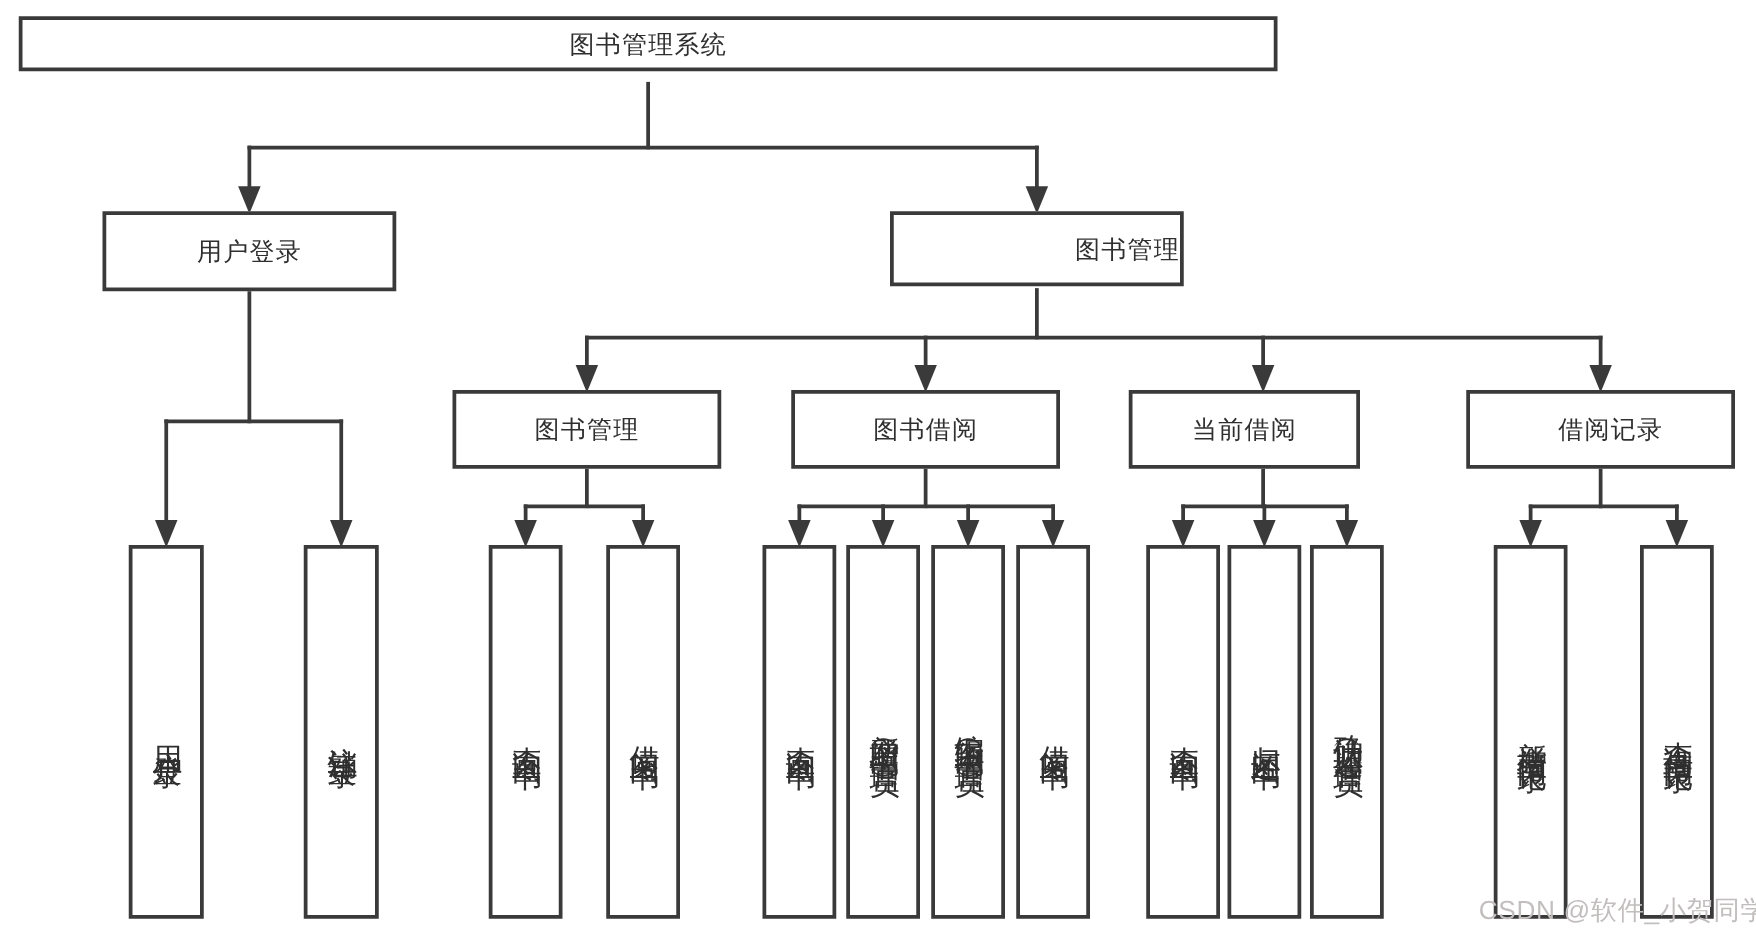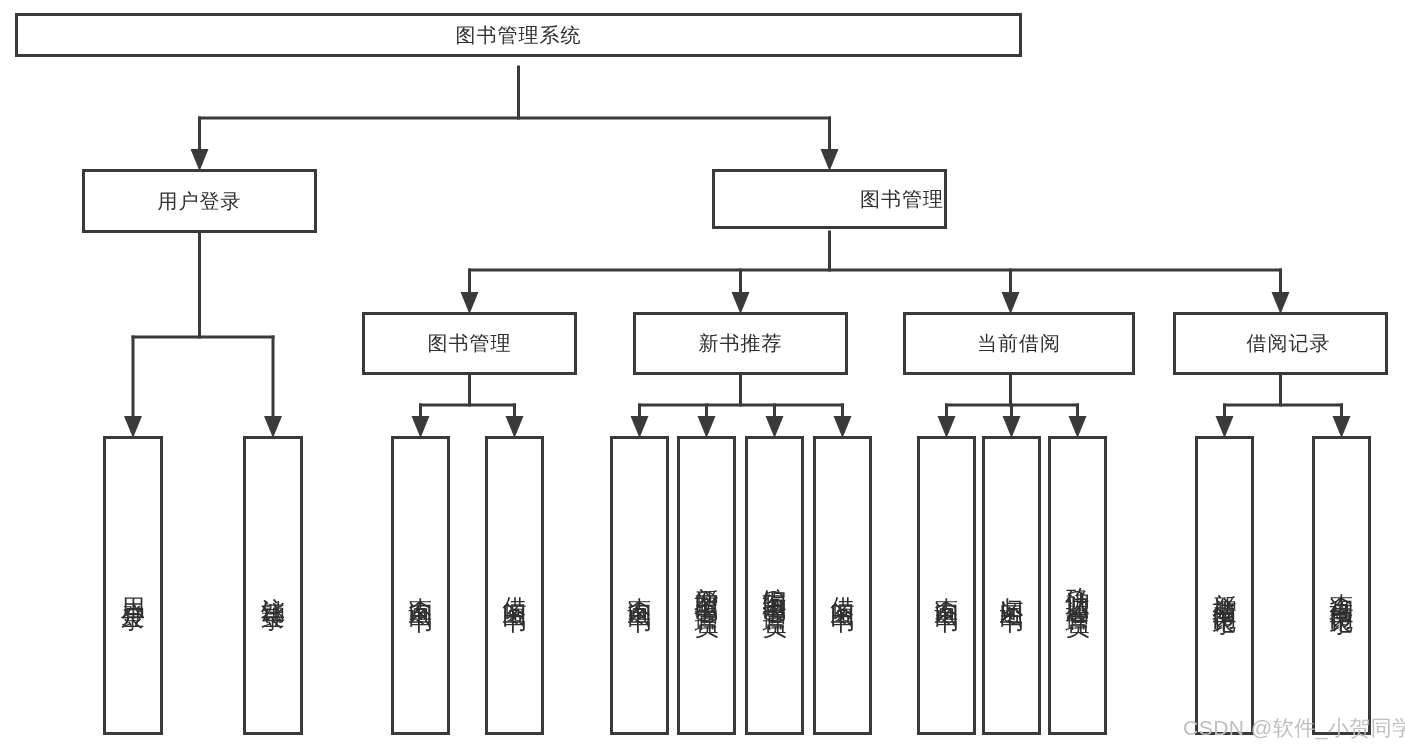--- a/index.html
+++ b/index.html
@@ -118,23 +118,23 @@
     <div class="box horizontal" style="left: 82px; top: 169px; width: 235px; height: 64px;">
       <span>用户登录</span>
     </div>
     <div class="box horizontal" style="left: 712px; top: 169px; width: 235px; height: 60px; justify-content: flex-end;">
       <span>图书管理</span>
     </div>
     <div class="box horizontal" style="left: 362px; top: 312px; width: 215px; height: 63px;">
       <span>图书管理</span>
     </div>
     <div class="box horizontal" style="left: 633px; top: 312px; width: 215px; height: 63px;">
-      <span>新书推荐</span>
+      <span>图书借阅</span>
     </div>
-    <div class="box horizontal" style="left: 903px; top: 312px; width: 232px; height: 63px;">
+    <div class="box horizontal" style="left: 903px; top: 312px; width: 185px; height: 63px;">
       <span>当前借阅</span>
     </div>
     <div class="box horizontal" style="left: 1173px; top: 312px; width: 215px; height: 63px; padding-left: 16px;">
       <span>借阅记录</span>
     </div>
     <div class="box vertical" style="left: 103px; top: 436px; width: 60px; height: 299px;">
       <span>用户登录</span>
     </div>
     <div class="box vertical" style="left: 243px; top: 436px; width: 60px; height: 299px;">
       <span>注销登录</span>

